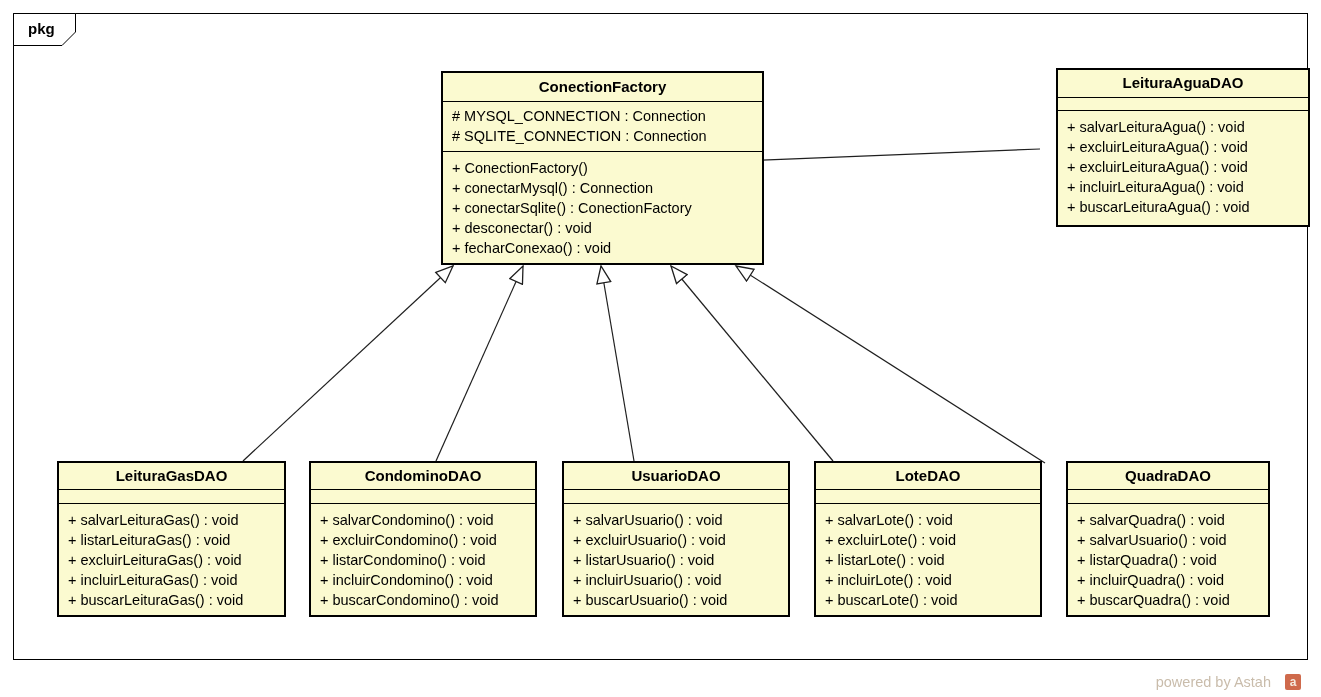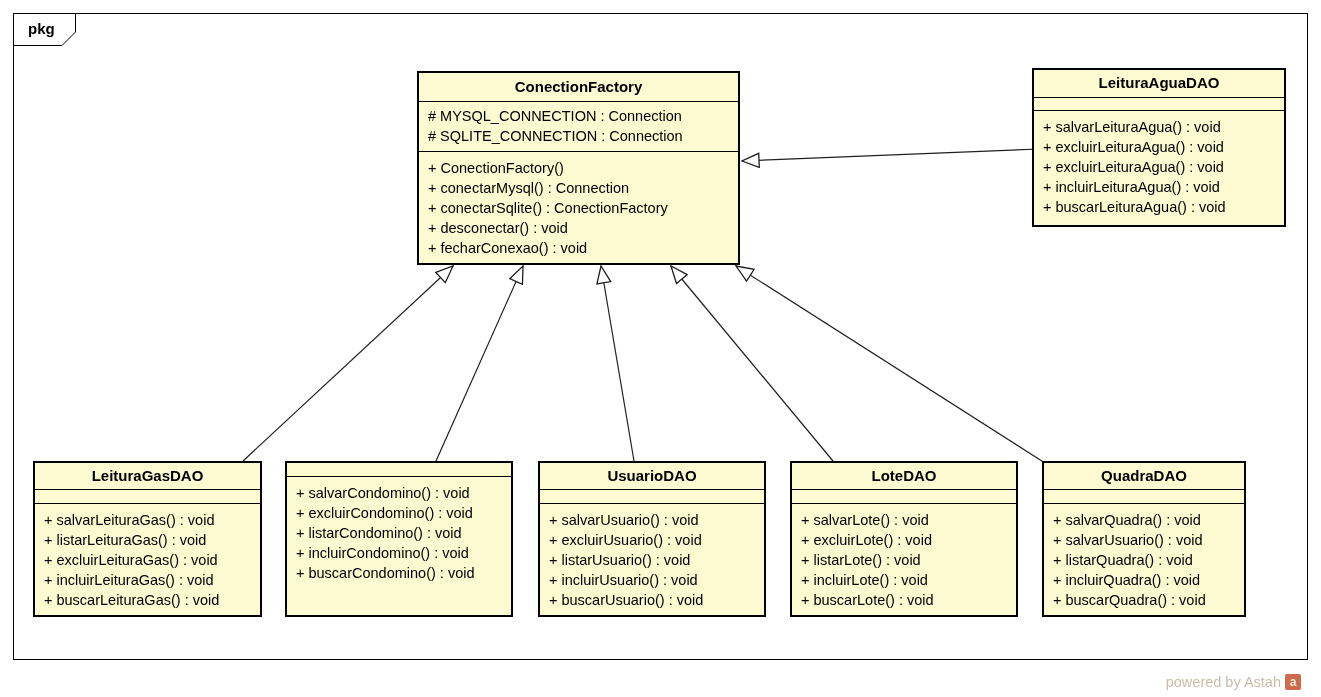--- a/index.html
+++ b/index.html
@@ -12,28 +12,28 @@
   }
   html,body{margin:0;padding:0;background:#ffffff;}
   body{font-family:"Liberation Sans","DejaVu Sans",sans-serif;}
   #screen{position:relative;width:1321px;height:697px;background:#ffffff;overflow:hidden;}
   #base-layer{position:absolute;left:0;top:0;width:1321px;height:697px;}
   .frame-rect{fill:none;stroke:var(--stroke);stroke-width:1;}
   .pkg-tab{fill:#ffffff;stroke:var(--stroke);stroke-width:1;}
   #pkg-label{position:absolute;left:28px;top:20px;font-weight:bold;font-size:15px;color:#000;}
   .gen-line{stroke:var(--line);stroke-width:1.2;}
   .gen-head{fill:#ffffff;stroke:var(--line);stroke-width:1.3;}
-  .uml-class{position:absolute;box-sizing:border-box;background:var(--class-fill);border:2px solid var(--stroke);}
+  .uml-class{position:absolute;box-sizing:border-box;background:var(--class-fill);border:2px solid var(--stroke);margin-left:24px;}
   .uml-title{font-weight:bold;font-size:15px;text-align:center;color:#000;
              border-bottom:1px solid var(--stroke);box-sizing:border-box;white-space:nowrap;overflow:hidden;}
   .uml-compartment{box-sizing:border-box;overflow:hidden;}
   .uml-attrs{border-bottom:1px solid var(--stroke);padding-top:4px;}
   .uml-ops{padding-top:6px;}
   .uml-member{font-size:14.5px;line-height:20px;padding-left:9px;white-space:nowrap;color:#000;}
-  .watermark{position:absolute;right:20px;bottom:7px;display:flex;align-items:center;gap:4px;}
+  .watermark{position:absolute;right:20px;bottom:7px;display:flex;align-items:center;gap:14px;}
   .wm-text{font-size:14.5px;color:var(--wm-text);}
   .astah-logo{width:16px;height:16px;background:var(--logo-bg);color:var(--logo-fg);
               font-size:12px;font-weight:bold;display:flex;align-items:center;justify-content:center;
               border-radius:2px;line-height:1;}
 </style>
 </head>
 <body>
 
 <div id="screen">
 
@@ -88,20 +88,21 @@
         <div class="uml-compartment uml-attrs" style="height: 14px;"></div>
         <div class="uml-compartment uml-ops">
           <div class="uml-member">+ salvarLeituraGas() : void</div>
           <div class="uml-member">+ listarLeituraGas() : void</div>
           <div class="uml-member">+ excluirLeituraGas() : void</div>
           <div class="uml-member">+ incluirLeituraGas() : void</div>
           <div class="uml-member">+ buscarLeituraGas() : void</div>
         </div>
       </div>
       <div class="uml-class" style="left: 285px; top: 461px; width: 228px; height: 156px;">
+        <div class="uml-title" style="height: 27px; line-height: 25px;">CondominoDAO</div>
         <div class="uml-compartment uml-attrs" style="height: 14px;"></div>
         <div class="uml-compartment uml-ops">
           <div class="uml-member">+ salvarCondomino() : void</div>
           <div class="uml-member">+ excluirCondomino() : void</div>
           <div class="uml-member">+ listarCondomino() : void</div>
           <div class="uml-member">+ incluirCondomino() : void</div>
           <div class="uml-member">+ buscarCondomino() : void</div>
         </div>
       </div>
       <div class="uml-class" style="left: 538px; top: 461px; width: 228px; height: 156px;">

